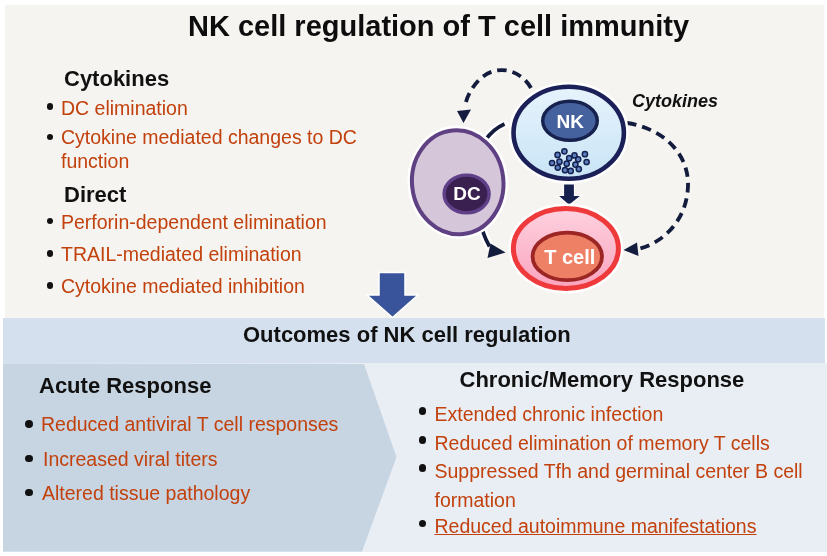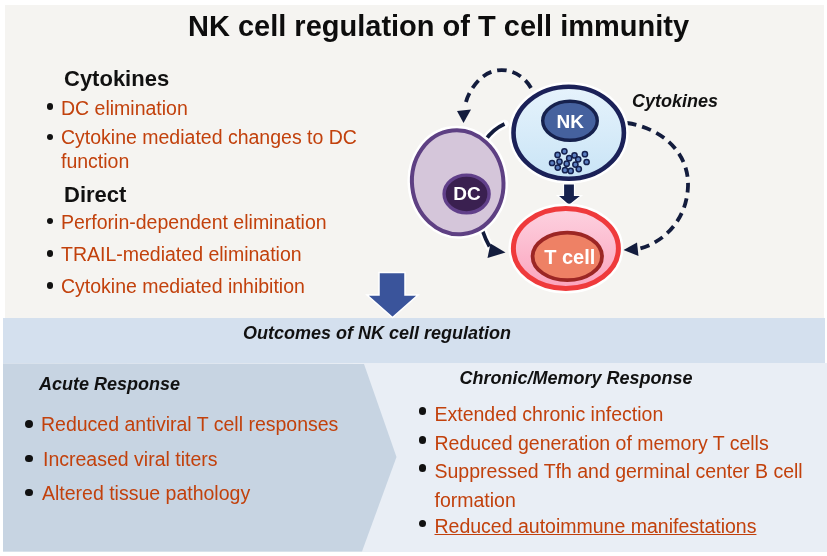--- a/index.html
+++ b/index.html
@@ -1,21 +1,21 @@
 <!DOCTYPE html>
 <html><head>
 <meta charset="utf-8">
 <style>
   html,body{margin:0;padding:0;}
   body{width:827px;height:556px;background:#ffffff;position:relative;overflow:hidden;
        font-family:"Liberation Sans",sans-serif;}
   .abs{position:absolute;}
   .t{position:absolute;white-space:nowrap;color:#c2410c;font-size:19.5px;line-height:1;}
   .h{position:absolute;white-space:nowrap;color:#111;font-size:22px;font-weight:bold;line-height:1;}
-  .hi{position:absolute;white-space:nowrap;color:#111;font-size:18px;font-weight:bold;font-style:italic;line-height:1;}
+  .hi{position:absolute;white-space:nowrap;color:#111;font-size:22px;font-weight:bold;line-height:1;}
   .dot{position:absolute;background:#111;border-radius:50%;}
 </style>
 </head>
 <body>
 
 <div class="abs" style="left:5px;top:5px;width:819px;height:313px;background:#f5f4f1;"></div>
 
 <div class="abs" style="left:3px;top:318px;width:822px;height:45px;background:#d4e0ee;"></div>
 
 <div class="abs" style="left:3px;top:363px;width:824px;height:188.5px;background:#e9eef5;"></div>
@@ -109,18 +109,18 @@
 <div class="t" style="left:41px;top:415.3px;">Reduced antiviral T cell responses</div>
 <div class="dot" style="left:25.1px;top:454.5px;width:7.8px;height:7.8px;"></div>
 <div class="t" style="left:43px;top:449.5px;">Increased viral titers</div>
 <div class="dot" style="left:25.1px;top:488.6px;width:7.8px;height:7.8px;"></div>
 <div class="t" style="left:42px;top:483.6px;">Altered tissue pathology</div>
 
 <div class="hi" style="left:459.5px;top:369.2px;">Chronic/Memory Response</div>
 <div class="dot" style="left:418.6px;top:407.3px;width:7.8px;height:7.8px;"></div>
 <div class="t" style="left:434.5px;top:404.8px;">Extended chronic infection</div>
 <div class="dot" style="left:418.6px;top:436.4px;width:7.8px;height:7.8px;"></div>
-<div class="t" style="left:434.5px;top:433.9px;">Reduced generation of memory T cells</div>
+<div class="t" style="left:434.5px;top:433.9px;">Reduced elimination of memory T cells</div>
 <div class="dot" style="left:418.6px;top:464.1px;width:7.8px;height:7.8px;"></div>
 <div class="t" style="left:434.5px;top:461.7px;">Suppressed Tfh and germinal center B cell</div>
 <div class="t" style="left:434.5px;top:490.7px;">formation</div>
 <div class="dot" style="left:418.6px;top:519.5px;width:7.8px;height:7.8px;"></div>
 <div class="t" style="left:434.5px;top:517.1px;text-decoration:underline;">Reduced autoimmune manifestations</div>
 
 </body></html>

